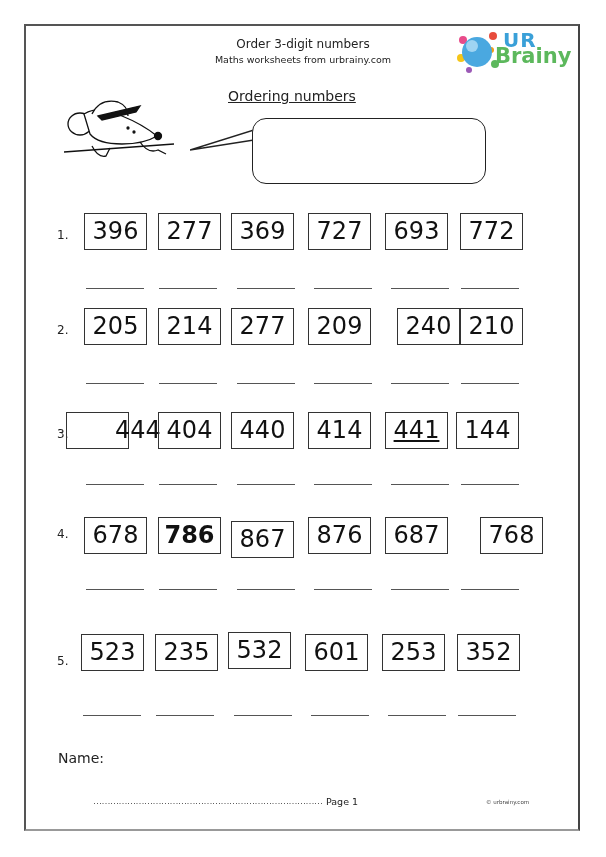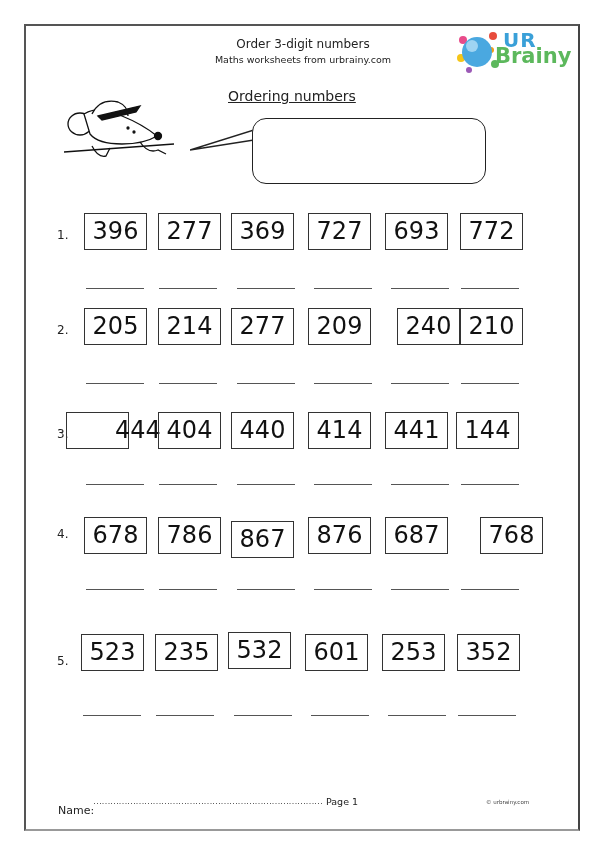--- a/index.html
+++ b/index.html
@@ -11,21 +11,21 @@
   .logo{position:absolute;left:455px;top:28px;width:115px;height:50px;}
   .logo .ur{position:absolute;left:48px;top:0px;font-size:20px;font-weight:bold;color:#3aa0d8;letter-spacing:1px;font-family:"DejaVu Sans",sans-serif;}
   .logo .brainy{position:absolute;left:40px;top:16px;font-size:21px;font-weight:bold;color:#5cb85c;font-family:"DejaVu Sans",sans-serif;}
   .mouse{position:absolute;left:62px;top:96px;width:120px;height:75px;}
   .bubble{position:absolute;left:252px;top:118px;width:234px;height:66px;border:1.5px solid #222;border-radius:14px;box-sizing:border-box;padding:6px 0 0 12px;font-size:13.5px;line-height:24px;background:#fff;}
   .bubble b{text-decoration:underline;}
   .tail{position:absolute;left:190px;top:128px;width:64px;height:26px;}
   .row-num{position:absolute;left:57px;font-size:12px;color:#222;}
   .box{position:absolute;width:63px;height:37px;border:1.5px solid #333;box-sizing:border-box;text-align:center;font-size:24px;line-height:35px;color:#111;}
   .line{position:absolute;width:58px;border-top:1.2px solid #555;}
-  .footer-name{position:absolute;left:58px;top:804px;font-size:11px;color:#222;}
+  .footer-name{position:absolute;left:58px;top:750px;font-size:14px;color:#222;}
   .footer-dots{position:absolute;left:93px;top:796px;font-size:9px;color:#555;letter-spacing:-0.5px;}
   .footer-page{position:absolute;left:326px;top:796px;font-size:9.5px;color:#222;}
   .footer-copy{position:absolute;left:486px;top:799px;font-size:5.5px;color:#444;}
 </style>
 </head>
 <body>
 
 <div class="page"></div>
 
 <div class="title">Order 3-digit numbers</div>
@@ -98,28 +98,28 @@
     <div class="line" style="top: 383px; left: 461px;"></div>
     <div class="row-num" style="top: 427px;">3.</div>
     <div class="box" style="top: 412px; left: 66px; padding-left: 48px;">444</div>
     <div class="line" style="top: 484px; left: 86px;"></div>
     <div class="box" style="top: 412px; left: 158px;">404</div>
     <div class="line" style="top: 484px; left: 159px;"></div>
     <div class="box" style="top: 412px; left: 231px;">440</div>
     <div class="line" style="top: 484px; left: 237px;"></div>
     <div class="box" style="top: 412px; left: 308px;">414</div>
     <div class="line" style="top: 484px; left: 314px;"></div>
-    <div class="box" style="top: 412px; left: 385px;">441</div>
+    <div class="box" style="top: 412px; left: 385px; text-decoration: underline;">441</div>
     <div class="line" style="top: 484px; left: 391px;"></div>
     <div class="box" style="top: 412px; left: 456px;">144</div>
     <div class="line" style="top: 484px; left: 461px;"></div>
     <div class="row-num" style="top: 527px;">4.</div>
     <div class="box" style="top: 517px; left: 84px;">678</div>
     <div class="line" style="top: 589px; left: 86px;"></div>
-    <div class="box" style="top: 517px; left: 158px;">786</div>
+    <div class="box" style="top: 517px; left: 158px; font-weight: bold;">786</div>
     <div class="line" style="top: 589px; left: 159px;"></div>
     <div class="box" style="top: 521px; left: 231px;">867</div>
     <div class="line" style="top: 589px; left: 237px;"></div>
     <div class="box" style="top: 517px; left: 308px;">876</div>
     <div class="line" style="top: 589px; left: 314px;"></div>
     <div class="box" style="top: 517px; left: 385px;">687</div>
     <div class="line" style="top: 589px; left: 391px;"></div>
     <div class="box" style="top: 517px; left: 460px; margin-left: 20px;">768</div>
     <div class="line" style="top: 589px; left: 461px;"></div>
     <div class="row-num" style="top: 654px;">5.</div>

